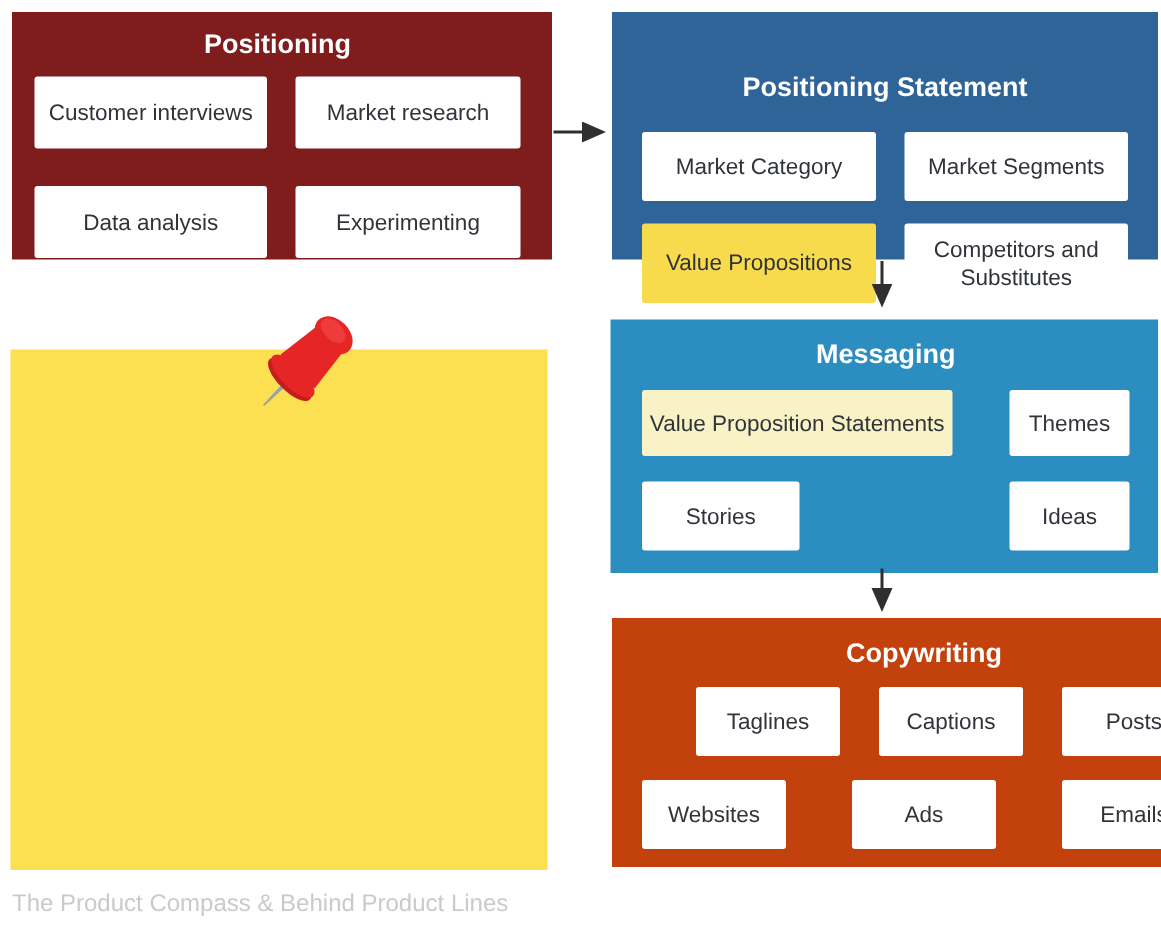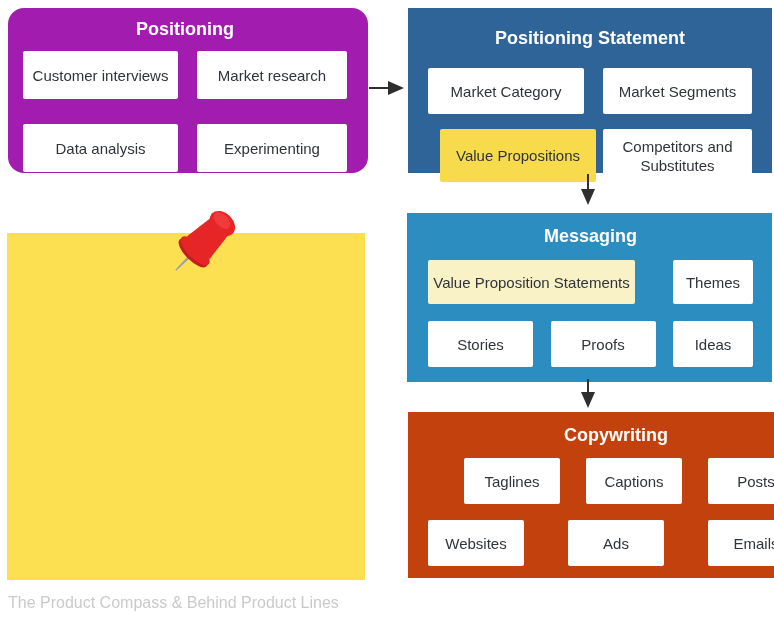--- a/index.html
+++ b/index.html
@@ -9,31 +9,31 @@
   }
   .panel{position:absolute;box-sizing:border-box;display:flex;flex-direction:column;}
   .panel-title{color:#ffffff;font-weight:bold;font-size:18px;display:flex;align-items:center;justify-content:center;flex:0 0 auto;}
   .row{display:flex;justify-content:space-between;flex:0 0 auto;}
   .node{
     background:#ffffff;color:#30343a;font-size:15px;line-height:19px;
     display:flex;align-items:center;justify-content:center;text-align:center;
     border-radius:2px;box-sizing:border-box;padding:0 4px;
   }
   
-  #panel-positioning{left:8px;top:8px;width:360px;height:165px;background:#a21caf;padding:0 21px 13px 15px;border-radius:16px;}
+  #panel-positioning{left:8px;top:8px;width:360px;height:165px;background:#7f1d1d;padding:0 21px 13px 15px;}
   #panel-positioning .panel-title{height:43px;}
   #panel-positioning .row{height:48px;}
   #panel-positioning .row.r1{margin-bottom:25px;}
   #panel-positioning .col-a{width:155px;}
   #panel-positioning .col-b{width:150px;}
   
   #panel-ps{left:408px;top:8px;width:364px;height:165px;background:#2F6499;padding:0 20px 13px 20px;}
-  #panel-ps .panel-title{height:60px;}
+  #panel-ps .panel-title{height:60px;margin-top:20px;}
   #panel-ps .row.r1{height:46px;margin-bottom:15px;}
-  #panel-ps .row.r2{height:53px;margin-left:12px;}
+  #panel-ps .row.r2{height:53px;}
   #panel-ps .col-a{width:156px;}
   #panel-ps .col-b{width:149px;}
   
   #panel-messaging{left:407px;top:213px;width:365px;height:169px;background:#2C8EC0;padding:0 19px 15px 21px;}
   #panel-messaging .panel-title{height:47px;}
   #panel-messaging .row.r1{height:44px;margin-bottom:17px;}
   #panel-messaging .row.r2{height:46px;}
   .w-vps{width:207px;}
   .w-themes{width:80px;}
   .w-stories{width:105px;}
@@ -85,21 +85,20 @@
 </div>
 
 <div class="panel" id="panel-messaging">
   <div class="panel-title">Messaging</div>
   <div class="row r1">
     <div class="node w-vps highlight-pale">Value Proposition Statements</div>
     <div class="node w-themes">Themes</div>
   </div>
   <div class="row r2">
     <div class="node w-stories">Stories</div>
-    <div class="node w-proofs">Proofs</div>
     <div class="node w-ideas">Ideas</div>
   </div>
 </div>
 
 <div class="panel" id="panel-copywriting">
   <div class="panel-title">Copywriting</div>
   <div class="row r1">
     <div class="node">Taglines</div>
     <div class="node">Captions</div>
     <div class="node">Posts</div>

